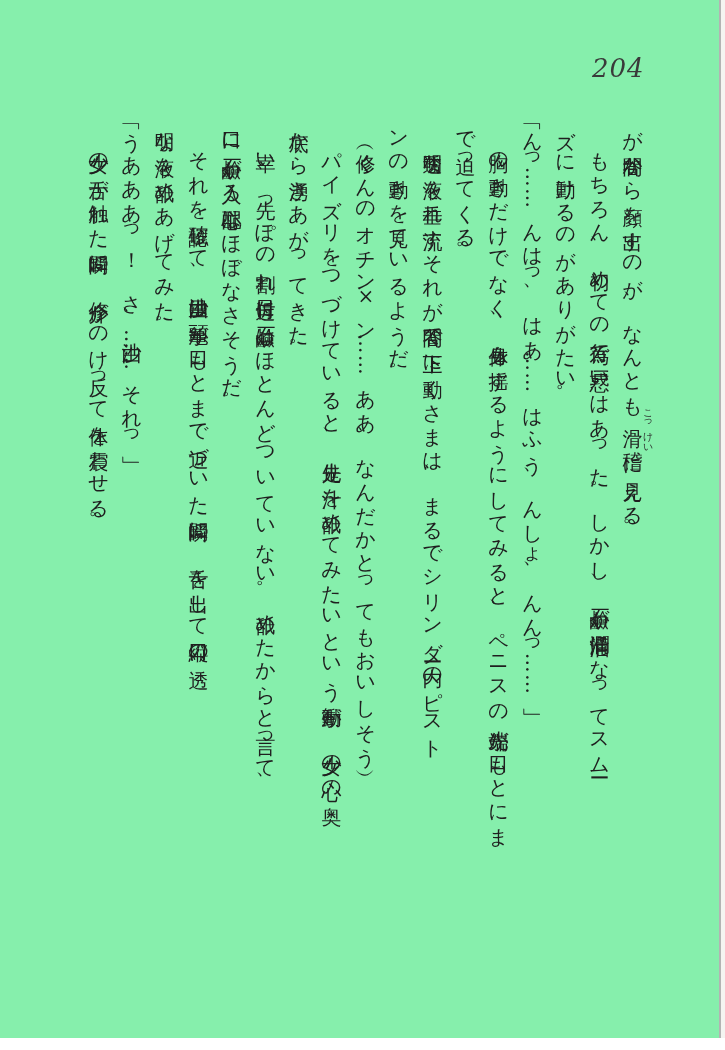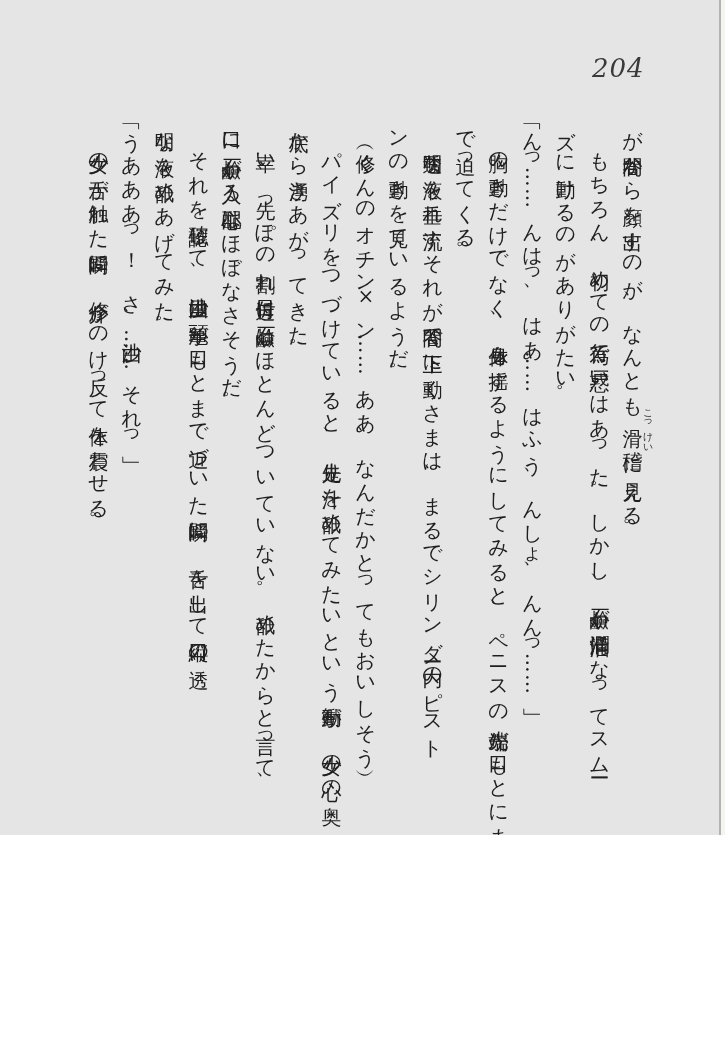--- a/index.html
+++ b/index.html
@@ -8,22 +8,22 @@
   }
   body {
     width: 725px;
     height: 1050px;
     background: #ffffff;
     font-family: "DejaVu Serif", serif;
   }
   .page {
     position: relative;
     width: 725px;
-    height: 835px;
-    background: #e5e5e5;
+    height: 1038px;
+    background: #86efac;
     overflow: hidden;
   }
   .page-number {
     position: absolute;
     left: 592px;
     top: 53px;
     font-family: "DejaVu Serif", serif;
     font-style: italic;
     font-size: 26px;
     color: #3a3a3a;

